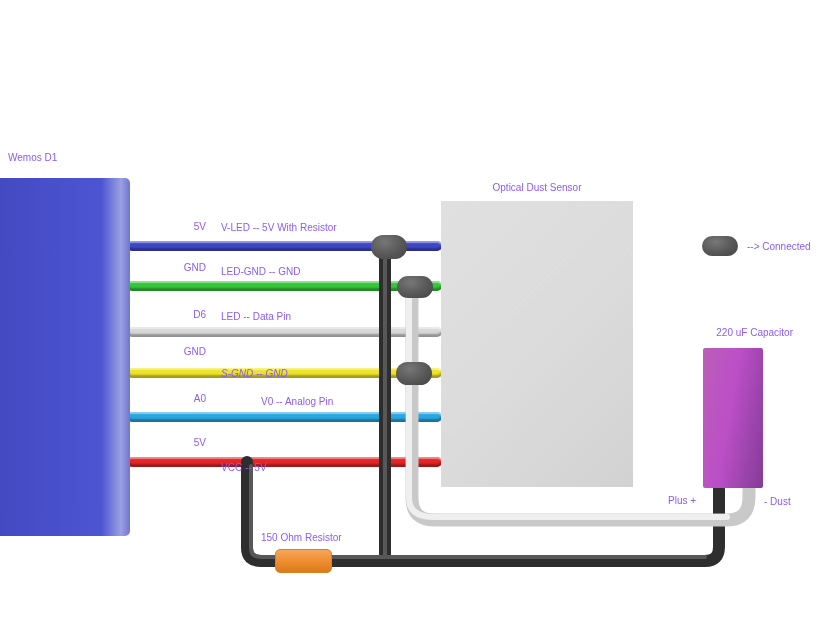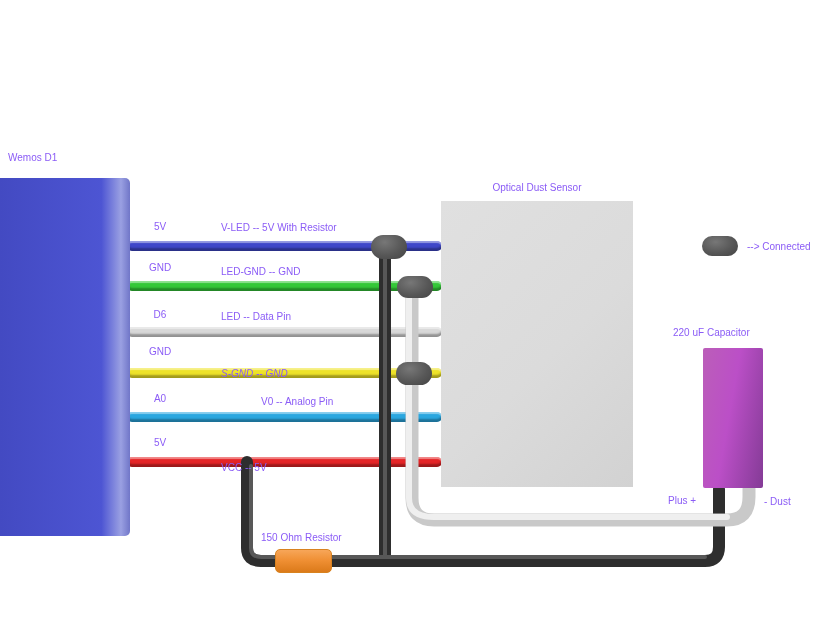--- a/index.html
+++ b/index.html
@@ -28,21 +28,21 @@
     border-radius:2px;
   }
   
   .wire{
     position:absolute;left:127px;width:315px;height:10px;border-radius:5px;z-index:1;
     box-shadow:inset 0 2px 1px rgba(255,255,255,.45), inset 0 -3px 2px rgba(0,0,0,.32);
   }
   .wire0{top:241px;} .wire1{top:281px;} .wire2{top:327px;}
   .wire3{top:368px;} .wire4{top:412px;} .wire5{top:457px;}
 
-  .pin-label{left:130px;width:60px;text-align:center;}
+  .pin-label{left:146px;width:60px;text-align:right;}
   .pin0{top:219px;} .pin1{top:260px;} .pin2{top:307px;}
   .pin3{top:344px;} .pin4{top:391px;} .pin5{top:435px;}
 
   .wlbl{left:221px;}
   .wl0{top:220px;} .wl1{top:264px;} .wl2{top:309px;}
   .wl3{top:366px;font-style:italic;} .wl4{top:394px;margin-left:40px;} .wl5{top:440px;margin-top:20px;}
 
   
   .routes{left:0;top:0;width:838px;height:629px;z-index:4;pointer-events:none;}
   .stroke-black{stroke:var(--black-wire);stroke-width:12;fill:none;stroke-linecap:round;}
@@ -62,21 +62,21 @@
 
   
   .resistor{
     left:275px;top:549px;width:57px;height:24px;z-index:5;
     background:linear-gradient(180deg,#f7a659 0%,var(--resistor) 48%,#db7a1a 100%);
     border:1px solid #d8821f;border-radius:5px;box-sizing:border-box;
   }
 
   .title-sensor{left:441px;top:180px;width:192px;text-align:center;}
   .title-board{left:8px;top:150px;}
-  .title-cap{left:673px;top:325px;width:120px;text-align:left;}
+  .title-cap{left:673px;top:325px;width:120px;text-align:right;}
   .legend-text{left:747px;top:239px;}
   .plus-text{left:668px;top:493px;}
   .minus-text{left:764px;top:494px;}
   .res-text{left:254px;top:530px;margin-left:7px;}
 </style>
 </head>
 <body>
 
 <div class="abs board"></div>
 <div class="abs sensor"></div>

